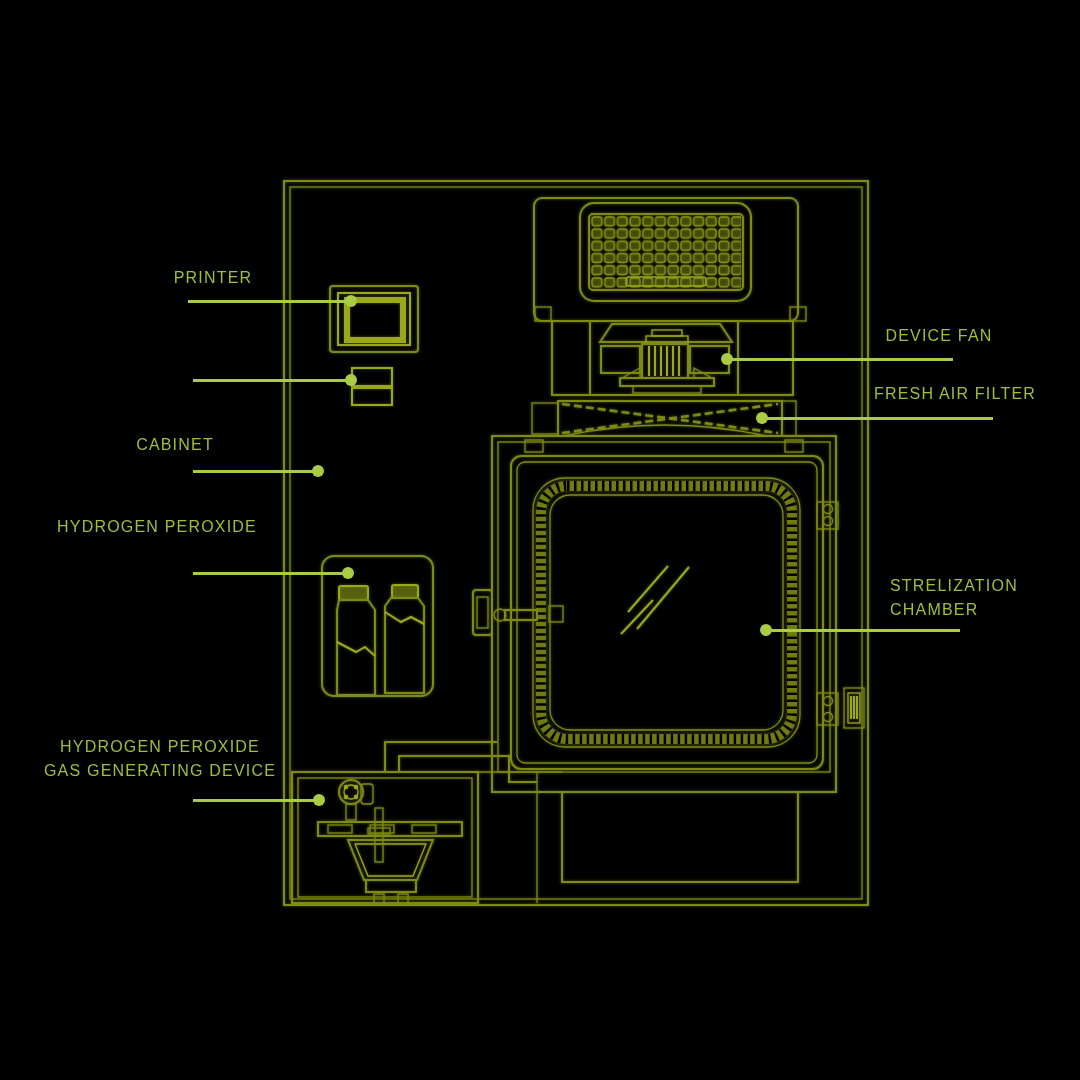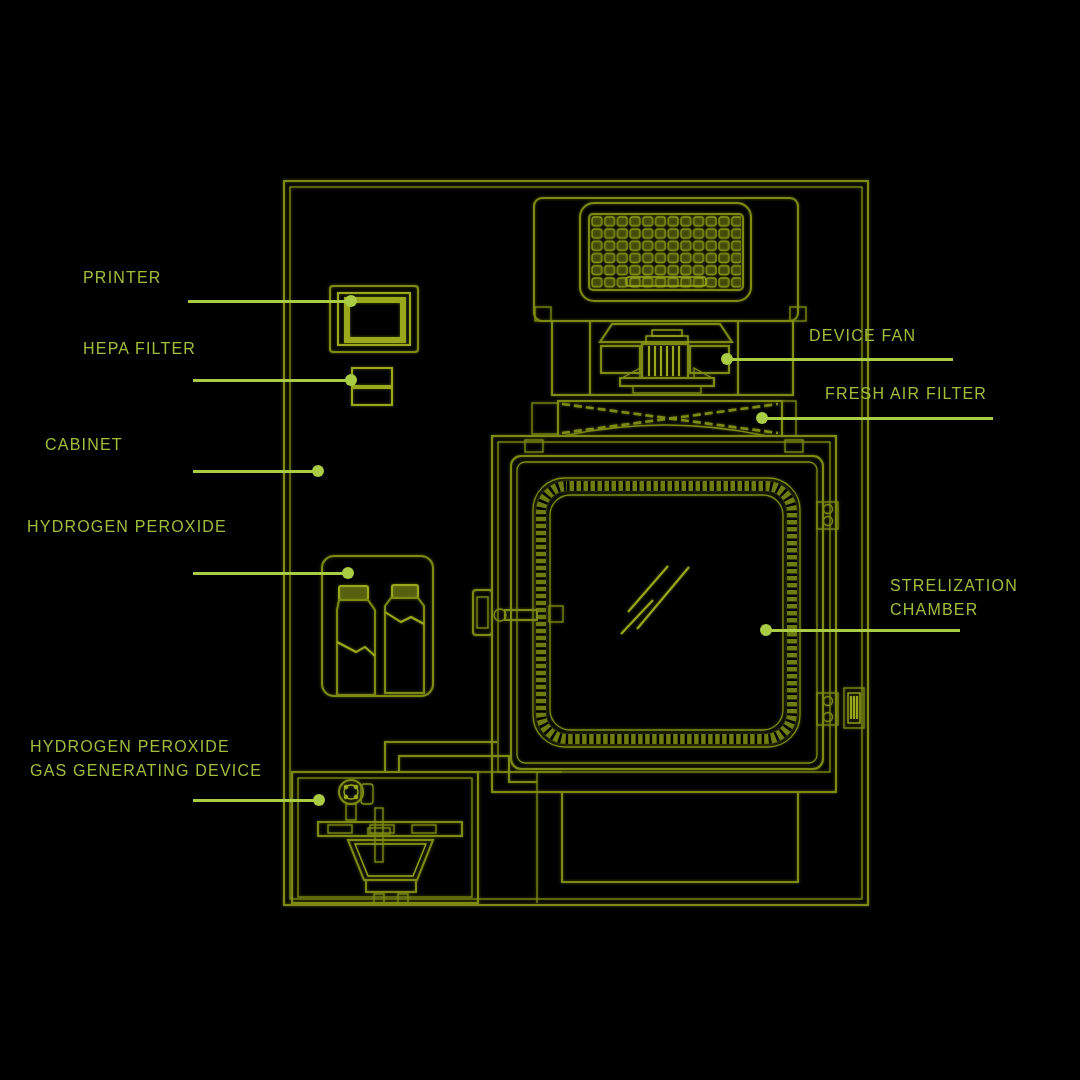--- a/index.html
+++ b/index.html
@@ -8,21 +8,21 @@
   svg.machine{position:absolute;left:0;top:0;width:1080px;height:1080px;
          filter:drop-shadow(0 0 1.5px rgba(150,166,20,.55));}
   .ln{stroke:var(--line,#7d8b12);stroke-width:2;fill:none;}
   .lnb{stroke:var(--line-bright,#9aa91c);stroke-width:2;fill:none;}
   .thin{stroke-width:1.3;}
   .fillb{fill:rgba(158,173,26,.42);}
   .gasket{stroke:#77850f;stroke-width:10;fill:none;opacity:.85;}
   .gasket-ticks{stroke:#000;stroke-width:10;fill:none;stroke-dasharray:2.5 4.5;}
   .xdash{stroke:var(--line,#7d8b12);stroke-width:2.6;stroke-dasharray:8 4;fill:none;}
   .lbl{position:absolute;color:var(--label-text,#9fbe3b);font-size:16px;line-height:24px;
-       letter-spacing:1.2px;text-align:left;white-space:nowrap;}
+       letter-spacing:1.2px;text-align:center;white-space:nowrap;}
   .lbl.left{text-align:left;}
   .leader{position:absolute;height:2.5px;background:var(--leader,#a9cc44);}
   .dot{position:absolute;width:12px;height:12px;border-radius:50%;background:var(--leader,#a9cc44);}
 </style>
 </head>
 <body>
 
 <div class="stage">
 
   <svg class="machine" viewBox="0 0 1080 1080">
@@ -179,23 +179,20 @@
       <path class="ln" d="M399,772 L399,756 L509,756 L509,782 L537,782"></path>
     </g>
   </svg>
 
   <div class="lbl" style="left:83px;top:266px;width:260px;">
     <span>PRINTER</span>
   </div>
   <div class="leader" style="left:188px;top:300px;width:163px;"></div>
   <div class="dot" style="left:345px;top:295px;"></div>
 
-  <div class="lbl" style="left:83px;top:337px;width:260px;">
-    <span>HEPA FILTER</span>
-  </div>
   <div class="leader" style="left:193px;top:379px;width:158px;"></div>
   <div class="dot" style="left:345px;top:374px;"></div>
 
   <div class="lbl" style="left:45px;top:433px;width:260px;">
     <span>CABINET</span>
   </div>
   <div class="leader" style="left:193px;top:470px;width:125px;"></div>
   <div class="dot" style="left:312px;top:465px;"></div>
 
   <div class="lbl" style="left:27px;top:515px;width:260px;">

